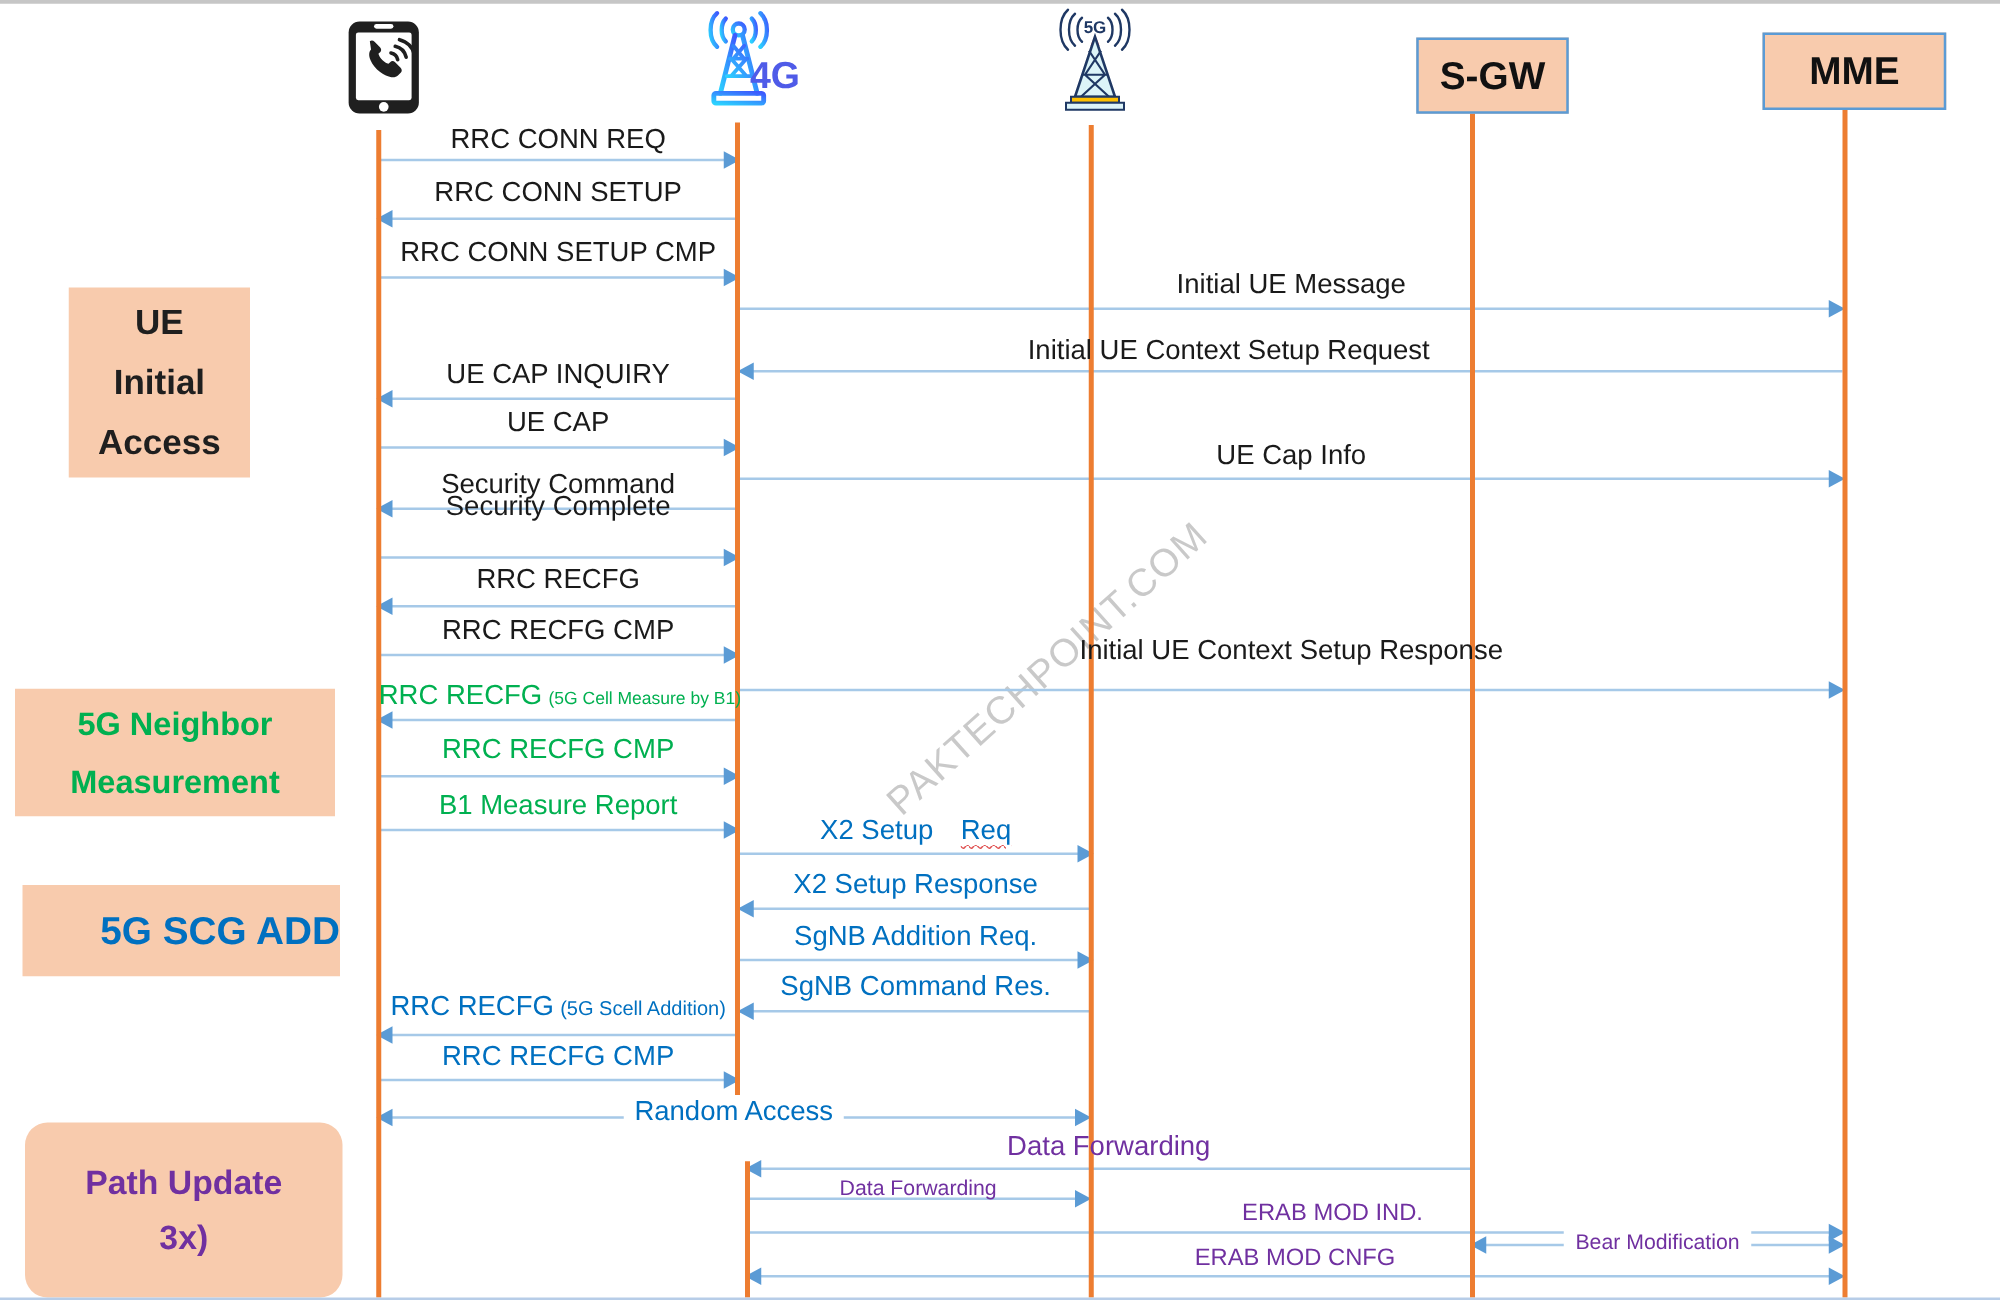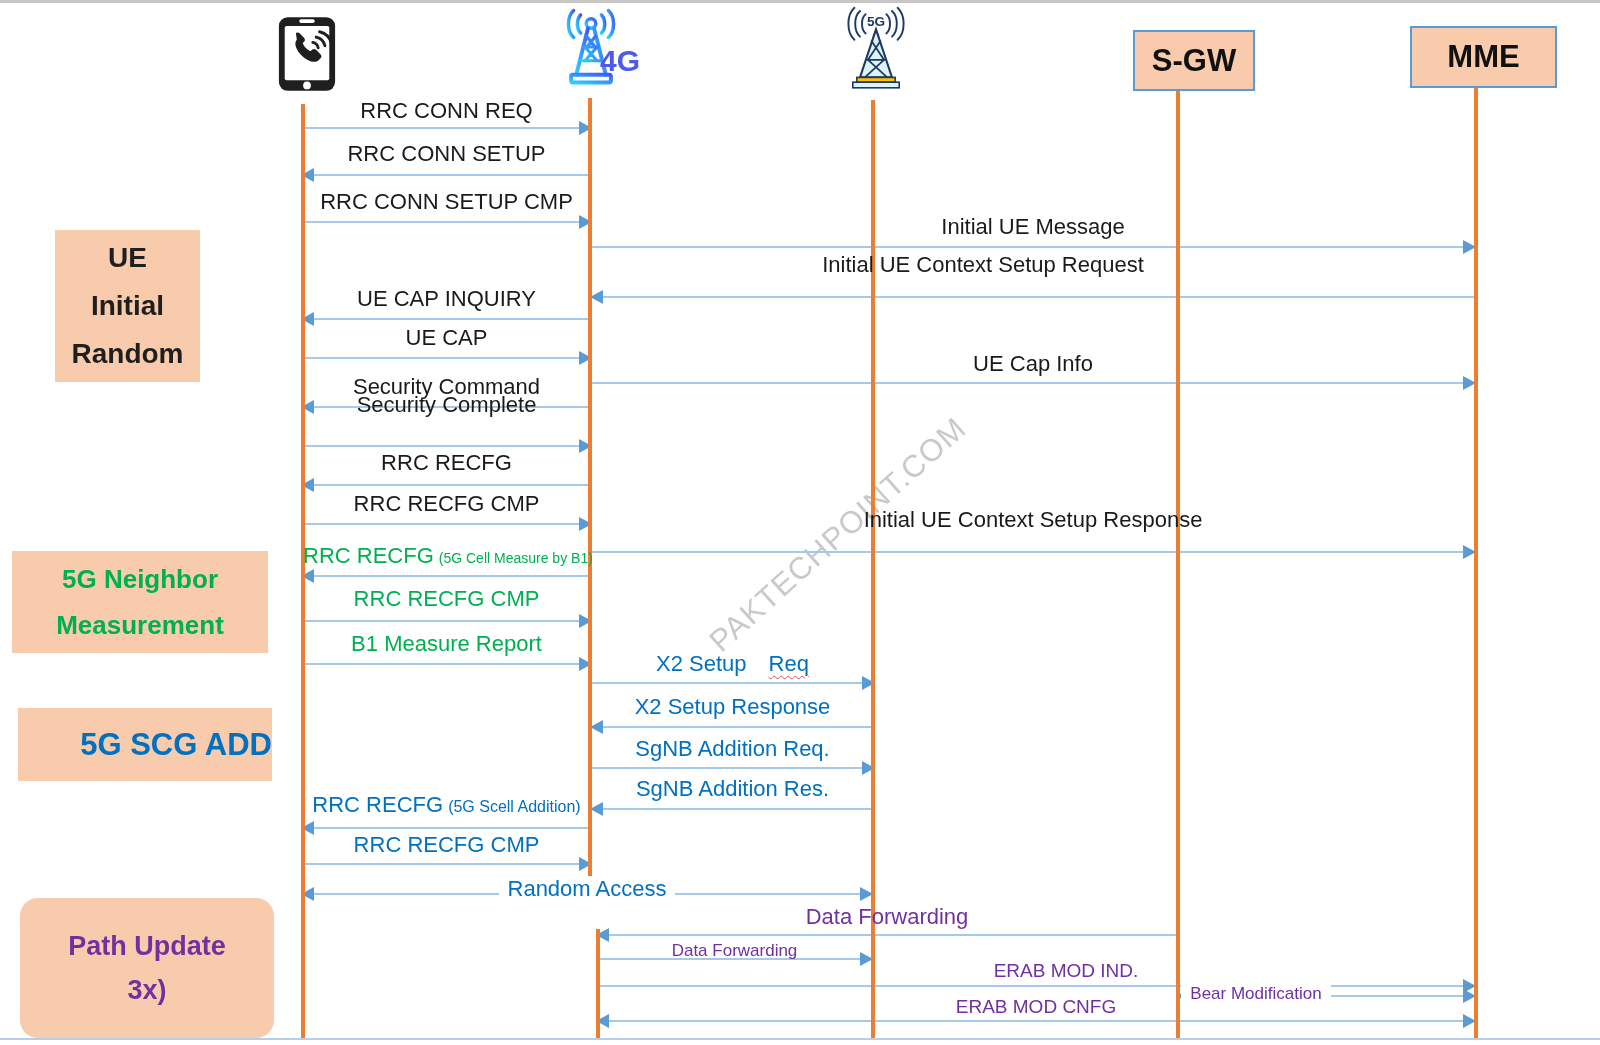--- a/index.html
+++ b/index.html
@@ -128,21 +128,21 @@
   <div class="node-box" style="left:1133px;top:30px;width:118px;height:57px;">
     <span>S-GW</span>
   </div>
   <div class="node-box" style="left:1410px;top:26px;width:143px;height:58px;">
     <span>MME</span>
   </div>
 
   <div class="section sec-black" style="left:55px;top:230px;width:145px;height:152px;">
     <span>UE</span>
     <span>Initial</span>
-    <span>Random</span>
+    <span>Access</span>
   </div>
   <div class="section sec-green" style="left:12px;top:551px;width:256px;height:102px;">
     <span>5G Neighbor</span>
     <span>Measurement</span>
   </div>
   <div class="section sec-blue" style="left:18px;top:708px;width:254px;height:73px;align-items:flex-end;">
     <span>5G SCG ADD</span>
   </div>
   <div class="section sec-purple" style="left:20px;top:898px;width:254px;height:140px;">
     <span>Path Update</span>
@@ -175,39 +175,39 @@
   <div class="arrow l" style="left:598px;top:934px;width:578px;"></div>
   <div class="arrow r" style="left:598px;top:958px;width:273px;"></div>
   <div class="arrow r" style="left:598px;top:985px;width:876px;"></div>
   <div class="arrow b" style="left:1178px;top:995px;width:296px;"></div>
   <div class="arrow b" style="left:598px;top:1020px;width:876px;"></div>
 
   <div class="msg" style="left:303px;top:98px;width:287px;"><span>RRC CONN REQ</span></div>
   <div class="msg" style="left:303px;top:141px;width:287px;"><span>RRC CONN SETUP</span></div>
   <div class="msg" style="left:303px;top:189px;width:287px;"><span>RRC CONN SETUP CMP</span></div>
   <div class="msg" style="left:592px;top:214px;width:882px;"><span>Initial UE Message</span></div>
-  <div class="msg" style="left:592px;top:252px;width:782px;"><span>Initial UE Context Setup Request</span></div>
+  <div class="msg" style="left:592px;top:267px;width:782px;"><span>Initial UE Context Setup Request</span></div>
   <div class="msg" style="left:303px;top:286px;width:287px;"><span>UE CAP INQUIRY</span></div>
   <div class="msg" style="left:303px;top:325px;width:287px;"><span>UE CAP</span></div>
   <div class="msg" style="left:592px;top:351px;width:882px;"><span>UE Cap Info</span></div>
   <div class="msg" style="left:303px;top:374px;width:287px;"><span>Security Command</span></div>
   <div class="msg" style="left:303px;top:392px;width:287px;"><span>Security Complete</span></div>
   <div class="msg" style="left:303px;top:450px;width:287px;"><span>RRC RECFG</span></div>
   <div class="msg" style="left:303px;top:491px;width:287px;"><span>RRC RECFG CMP</span></div>
   <div class="msg" style="left:592px;top:507px;width:882px;"><span>Initial UE Context Setup Response</span></div>
   <div class="msg grn" style="left:303px;top:543px;width:287px;"><span>RRC RECFG</span><span class="note">(5G Cell Measure by B1)</span></div>
   <div class="msg grn" style="left:303px;top:586px;width:287px;"><span>RRC RECFG CMP</span></div>
   <div class="msg grn" style="left:303px;top:631px;width:287px;"><span>B1 Measure Report</span></div>
   <div class="msg blu" style="left:592px;top:651px;width:281px;"><span>X2 Setup</span><span class="misspell">Req</span></div>
   <div class="msg blu" style="left:592px;top:694px;width:281px;"><span>X2 Setup Response</span></div>
   <div class="msg blu" style="left:592px;top:736px;width:281px;"><span>SgNB Addition Req.</span></div>
-  <div class="msg blu" style="left:592px;top:776px;width:281px;"><span>SgNB Addition Res.</span></div>
+  <div class="msg blu" style="left:592px;top:776px;width:281px;"><span>SgNB Command Res.</span></div>
   <div class="msg blu" style="left:303px;top:792px;width:287px;"><span>RRC RECFG</span><span class="note-lg">(5G Scell Addition)</span></div>
   <div class="msg blu" style="left:303px;top:832px;width:287px;"><span>RRC RECFG CMP</span></div>
   <div class="msg blu wbg" style="left:303px;top:876px;width:568px;"><span>Random Access</span></div>
   <div class="msg pur" style="left:598px;top:904px;width:578px;"><span>Data Forwarding</span></div>
   <div class="msg pur sm" style="left:598px;top:941px;width:273px;"><span>Data Forwarding</span></div>
   <div class="msg pur md" style="left:628px;top:960px;width:876px;"><span>ERAB MOD IND.</span></div>
-  <div class="msg pur sm wbg" style="left:1108px;top:984px;width:296px;text-align:center;"><span>Bear Modification</span></div>
+  <div class="msg pur sm wbg" style="left:1178px;top:984px;width:296px;text-align:center;"><span>Bear Modification</span></div>
   <div class="msg pur md" style="left:598px;top:996px;width:876px;"><span>ERAB MOD CNFG</span></div>
 
   <div class="bottomline"></div>
 </div>
 
 </body></html>

